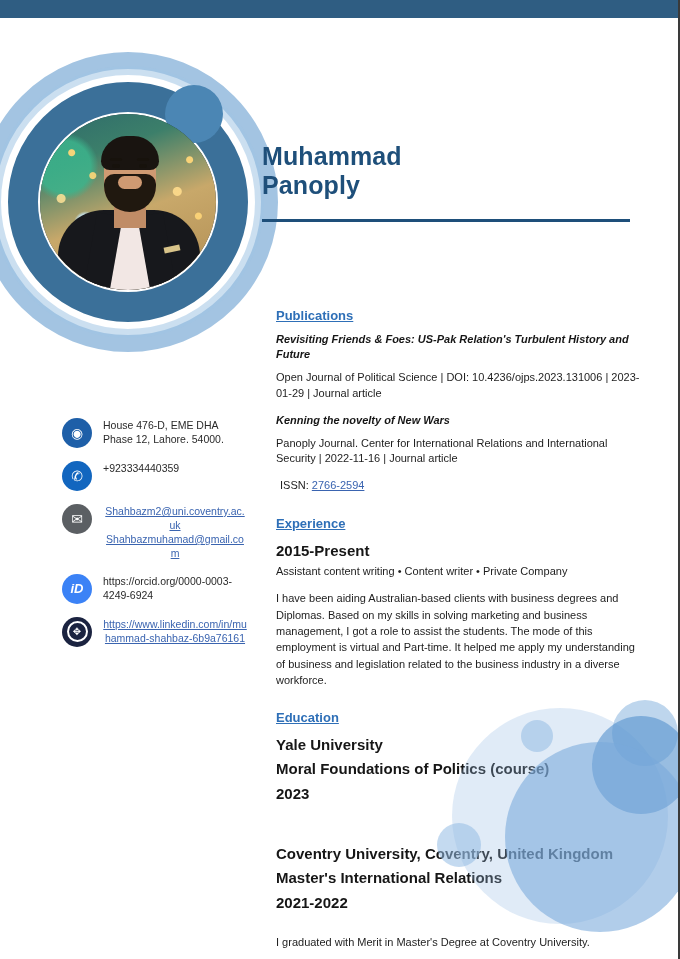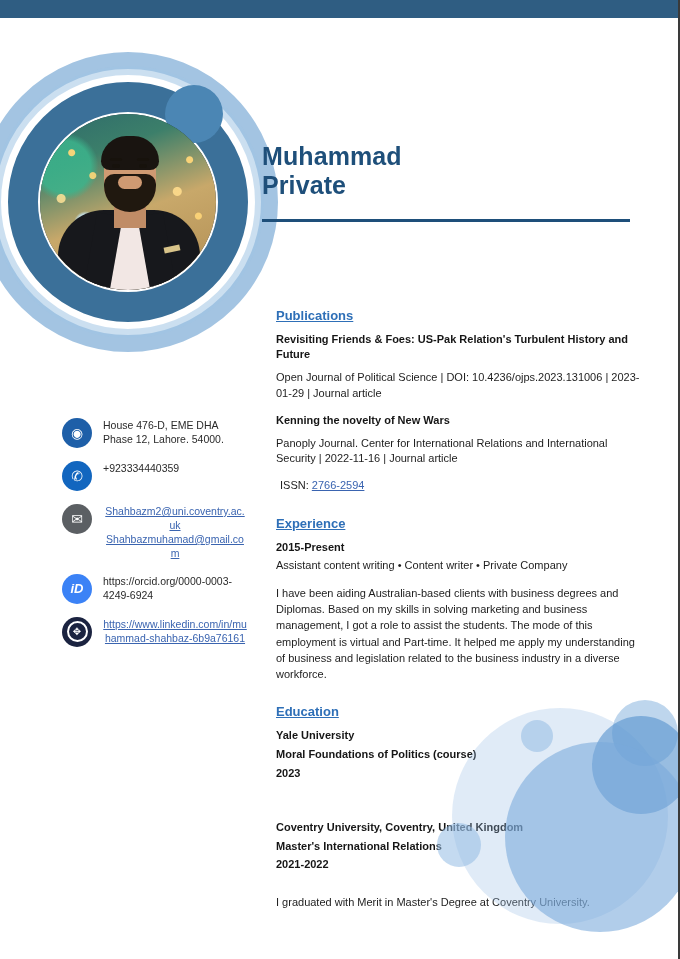--- a/index.html
+++ b/index.html
@@ -263,40 +263,41 @@
     margin: 0 0 9px 0;
   }
   .sec-head.spaced { margin-top: 22px; }
 
   .item-title {
     font-size: 11px;
     font-weight: bold;
     color: #161616;
     line-height: 1.38;
     margin: 0 0 8px 0;
+    font-style: italic;
   }
   .item-meta {
     font-size: 11px;
     color: #1d1d1d;
     line-height: 1.42;
     margin: 0 0 11px 0;
   }
   .item-meta.indent { padding-left: 4px; }
   .inline-link {
     color: #3a64b0;
     text-decoration: underline;
   }
   .body-para {
     font-size: 11px;
     color: #1d1d1d;
     line-height: 1.48;
     margin: 0 0 6px 0;
   }
   .bold-multi {
-    font-size: 11px;
+    font-size: 15px;
     font-weight: bold;
     color: #161616;
     line-height: 1.42;
     margin: 0 0 3px 0;
   }
   .gap-md { height: 18px; }
 
   
   .bb { position: absolute; border-radius: 50%; }
   .bb1 { left: 452px; top: 708px;  width: 216px; height: 216px; background: rgba(153,190,228,0.30); }
@@ -331,21 +332,21 @@
     <div class="chin"></div>
     <div class="hair"></div>
     <div class="browL"></div>
     <div class="browR"></div>
     <div class="eyeL"></div>
     <div class="eyeR"></div>
   </div>
 
   <div class="name-block">
     <div class="name-line">Muhammad</div>
-    <div class="name-line">Private</div>
+    <div class="name-line">Panoply</div>
   </div>
   <div class="name-rule"></div>
 
   <div class="contacts">
 
     <div class="contact-row">
       <div class="contact-icon ic-pin">
         <span class="glyph">◉</span>
       </div>
       <div class="contact-text">House 476-D, EME DHA Phase 12, Lahore. 54000.</div>

